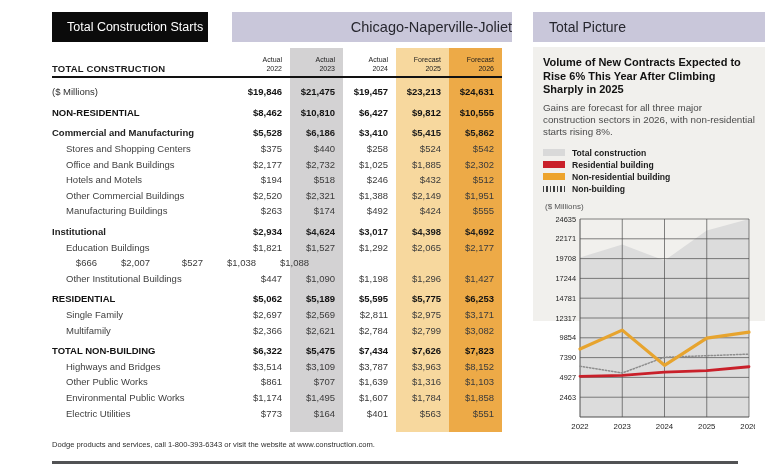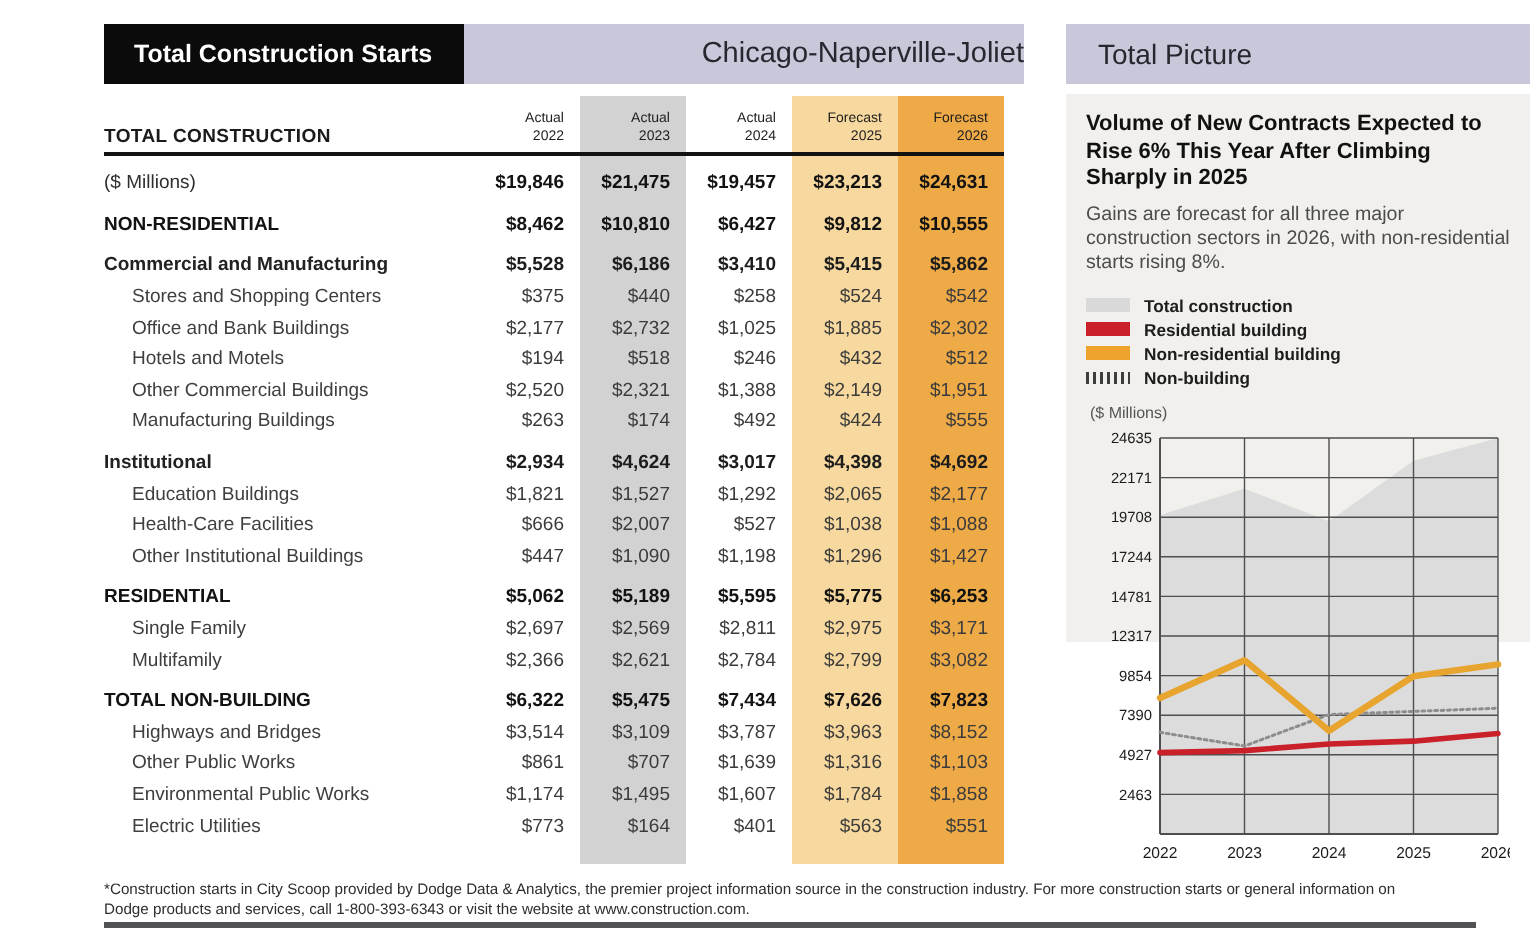--- a/index.html
+++ b/index.html
@@ -1,21 +1,21 @@
 <!DOCTYPE html>
 <html><head>
 <meta charset="utf-8">
 <style>
   html,body{margin:0;padding:0;background:#fff;}
   .stage{position:relative;width:768px;height:469px;background:#ffffff;overflow:hidden;
          font-family:"Liberation Sans",sans-serif;color:#1b1b1b;}
 
   
-  .tab{position:absolute;left:52px;top:12px;width:180px;height:30px;background:#0b0b0b;
-       color:#fff;font-size:12.5px;font-weight:700;line-height:30px;padding-left:15px;box-sizing:border-box;}
+  .tab{position:absolute;left:52px;top:12px;width:156px;height:30px;background:#0b0b0b;
+       color:#fff;font-size:12.5px;font-weight:400;line-height:30px;padding-left:15px;box-sizing:border-box;}
   .region-bar{position:absolute;left:232px;top:12px;width:280px;height:30px;background:#c9c7da;
        color:#27272f;font-size:14.5px;line-height:30px;padding-left:12px;box-sizing:border-box;text-align:right;}
 
   
   .table-wrap{position:absolute;left:52px;top:48px;width:450px;height:384px;}
   .band{position:absolute;top:0;bottom:0;}
   .band-2023{left:238px;width:53px;background:#d3d2d3;}
   .band-2025{left:344px;width:53px;background:#f7d89e;}
   .band-2026{left:397px;width:53px;background:#edaa47;}
   .tbl{position:relative;}
@@ -170,21 +170,20 @@
           </div>
           <div class="row t-item">
             <div class="lbl">Education Buildings</div>
             <div class="val">$1,821</div>
             <div class="val">$1,527</div>
             <div class="val">$1,292</div>
             <div class="val">$2,065</div>
             <div class="val">$2,177</div>
           </div>
           <div class="row t-item">
-            <div class="lbl">Health-Care Facilities</div>
             <div class="val">$666</div>
             <div class="val">$2,007</div>
             <div class="val">$527</div>
             <div class="val">$1,038</div>
             <div class="val">$1,088</div>
           </div>
           <div class="row t-item">
             <div class="lbl">Other Institutional Buildings</div>
             <div class="val">$447</div>
             <div class="val">$1,090</div>
@@ -254,21 +253,20 @@
             <div class="val">$164</div>
             <div class="val">$401</div>
             <div class="val">$563</div>
             <div class="val">$551</div>
           </div>
       </div>
     </div>
   </div>
 
   <div class="footnote">
-    <div>*Construction starts in City Scoop provided by Dodge Data &amp; Analytics, the premier project information source in the construction industry. For more construction starts or general information on</div>
     <div>Dodge products and services, call 1-800-393-6343 or visit the website at www.construction.com.</div>
   </div>
   <div class="rule"></div>
 
   <div class="panel">
     <div class="panel-title-bar">Total Picture</div>
     <div class="panel-body">
       <div class="headline">Volume of New Contracts Expected to Rise 6% This Year After Climbing Sharply in 2025</div>
       <div class="panel-text">Gains are forecast for all three major construction sectors in 2026, with non-residential starts rising 8%.</div>
 

